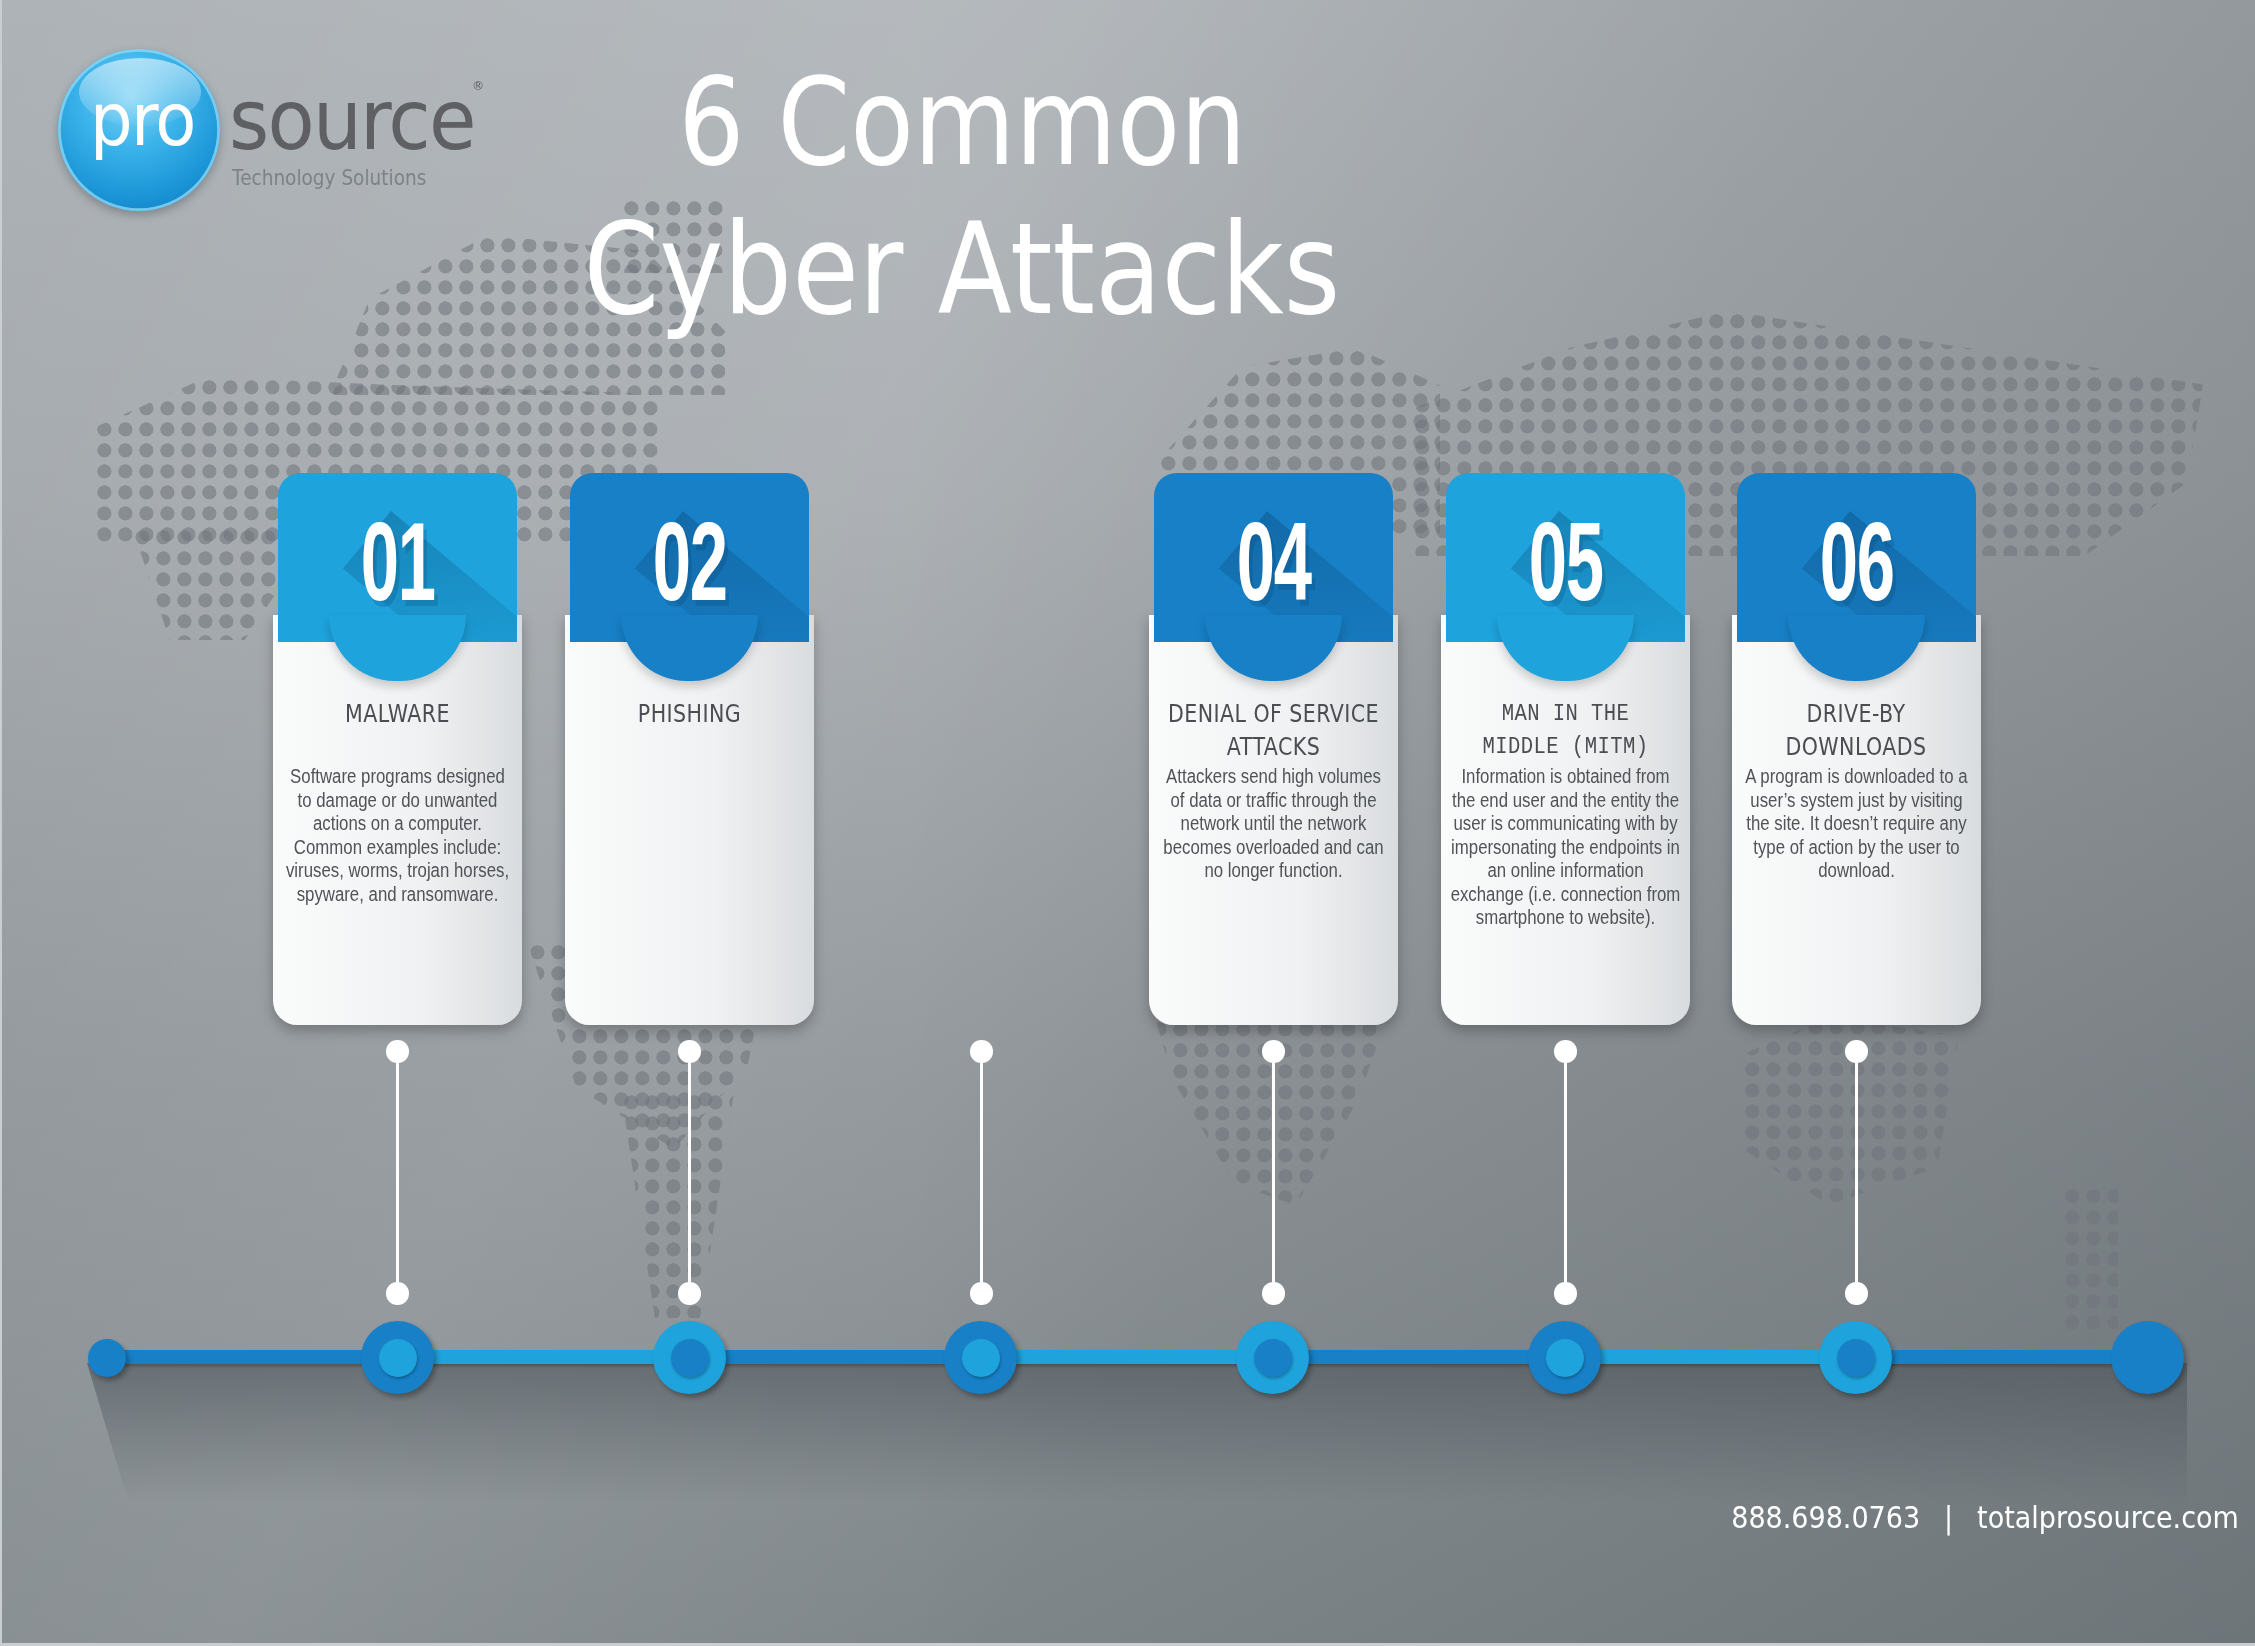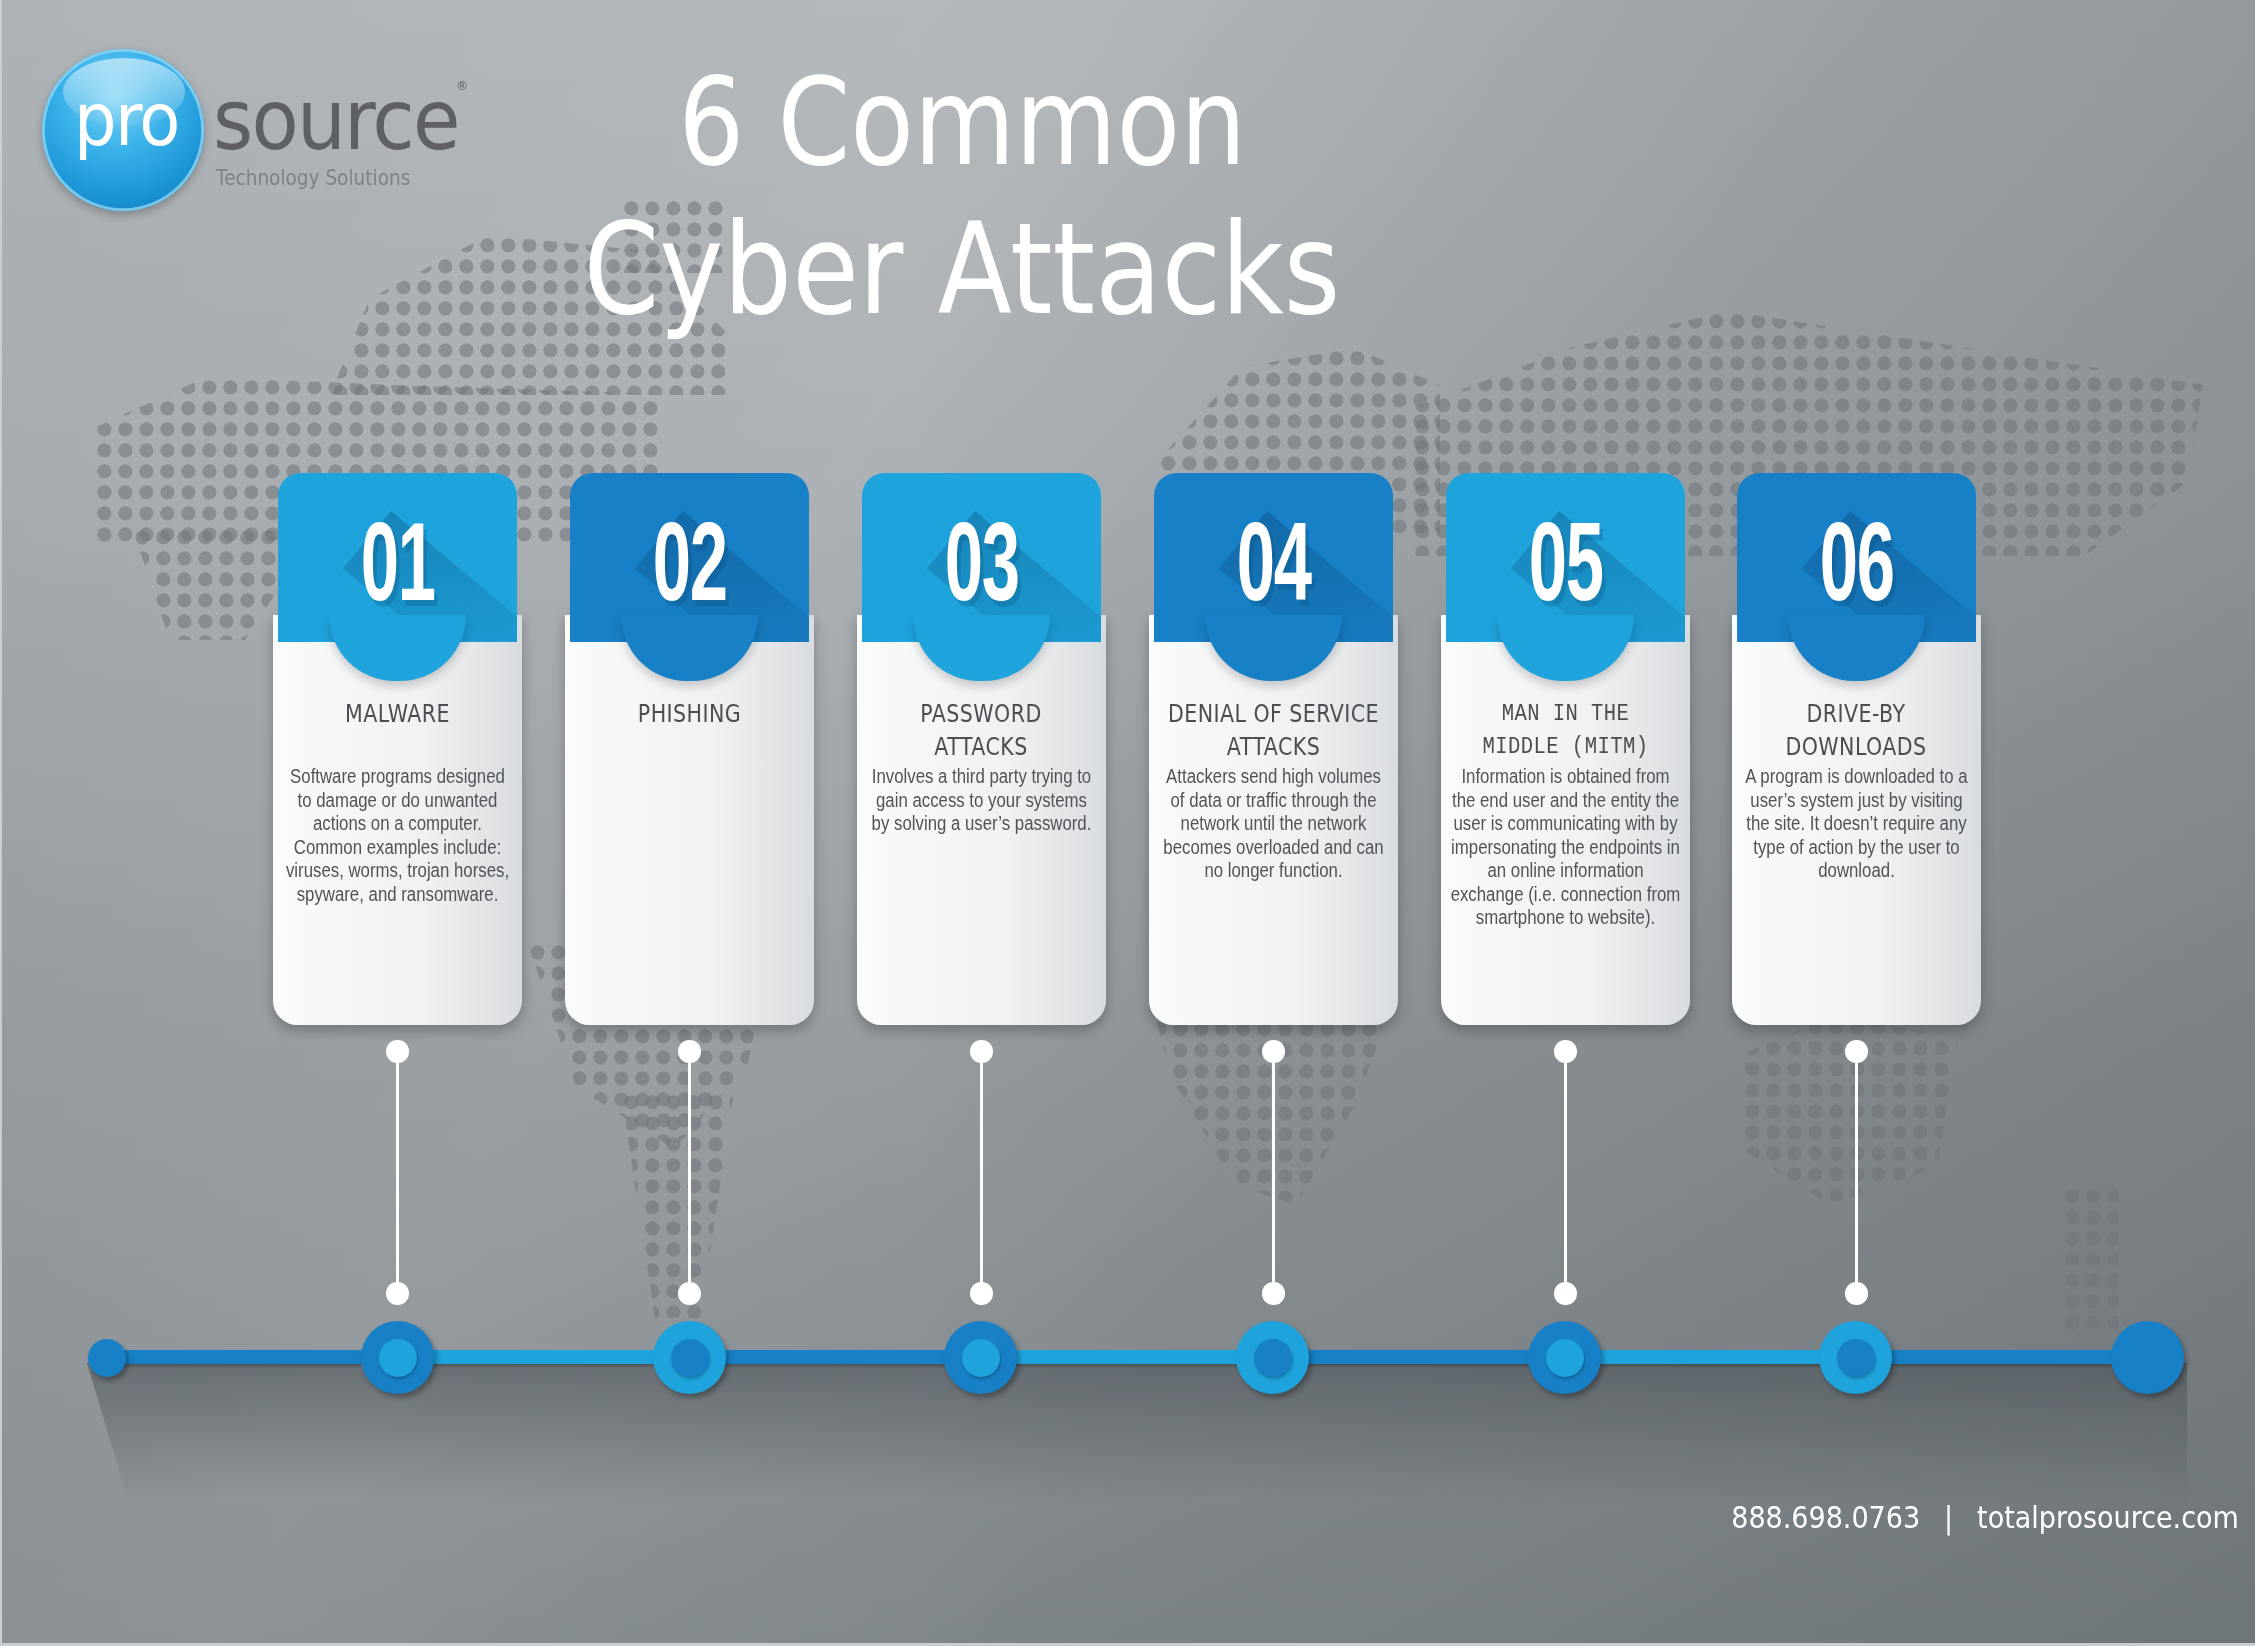--- a/index.html
+++ b/index.html
@@ -21,21 +21,21 @@
 
   
   .map { position: absolute; inset: 0; z-index: 1; }
   .land {
     position: absolute;
     background-image: radial-gradient(circle at 10.4px 10.4px, rgba(110,116,122,0.55) 6.8px, rgba(0,0,0,0) 7.3px);
     background-size: 21px 21px;
   }
 
   
-  .logo { position: absolute; left: 40px; top: 47px; width: 443px; height: 169px; z-index: 5; text-decoration: underline; }
+  .logo { position: absolute; left: 56px; top: 47px; width: 443px; height: 169px; z-index: 5; text-decoration: underline; }
   .sphere {
     position: absolute; left: 1.9px; top: 1.9px; width: 162px; height: 162px; border-radius: 50%;
     background: radial-gradient(circle at 45% 30%, #7fd3f5 0%, #3bb3ea 35%, #1a94d6 70%, #0f6fb0 100%);
     box-shadow: 0 3.8px 9.4px rgba(0,0,0,0.25), inset 0 0 0 2.8px rgba(140,215,245,0.8);
   }
   .sphere::before {
     content: ""; position: absolute; left: 21px; top: 9.4px; width: 122px; height: 68px; border-radius: 50%;
     background: linear-gradient(180deg, rgba(255,255,255,0.55), rgba(255,255,255,0.05));
   }
   .logo-pro {
@@ -173,28 +173,20 @@
   </div>
 
   <div class="card" style="left:565px;">
     <div class="card-body"></div>
     <div class="card-head c-dark"></div>
     <div class="card-tab c-dark"></div>
     <div class="card-num"><span>02</span></div>
     <div class="card-title"><span>PHISHING</span></div>
   </div>
 
-  <div class="card" style="left:857px;">
-    <div class="card-body"></div>
-    <div class="card-head c-light"></div>
-    <div class="card-tab c-light"></div>
-    <div class="card-num"><span>03</span></div>
-    <div class="card-title" style="width:188px;left:30px;"><span>PASSWORD ATTACKS</span></div>
-    <div class="card-desc" style="top:292px;"><span>Involves a third party trying to gain access to your systems by solving a user’s password.</span></div>
-  </div>
 
   <div class="card" style="left:1149px;">
     <div class="card-body"></div>
     <div class="card-head c-dark"></div>
     <div class="card-tab c-dark"></div>
     <div class="card-num"><span>04</span></div>
     <div class="card-title" style="width:273px;left:-12.2px;"><span>DENIAL OF SERVICE ATTACKS</span></div>
     <div class="card-desc" style="top:292px;"><span>Attackers send high volumes of data or traffic through the network until the network becomes overloaded and can no longer function.</span></div>
   </div>
 

